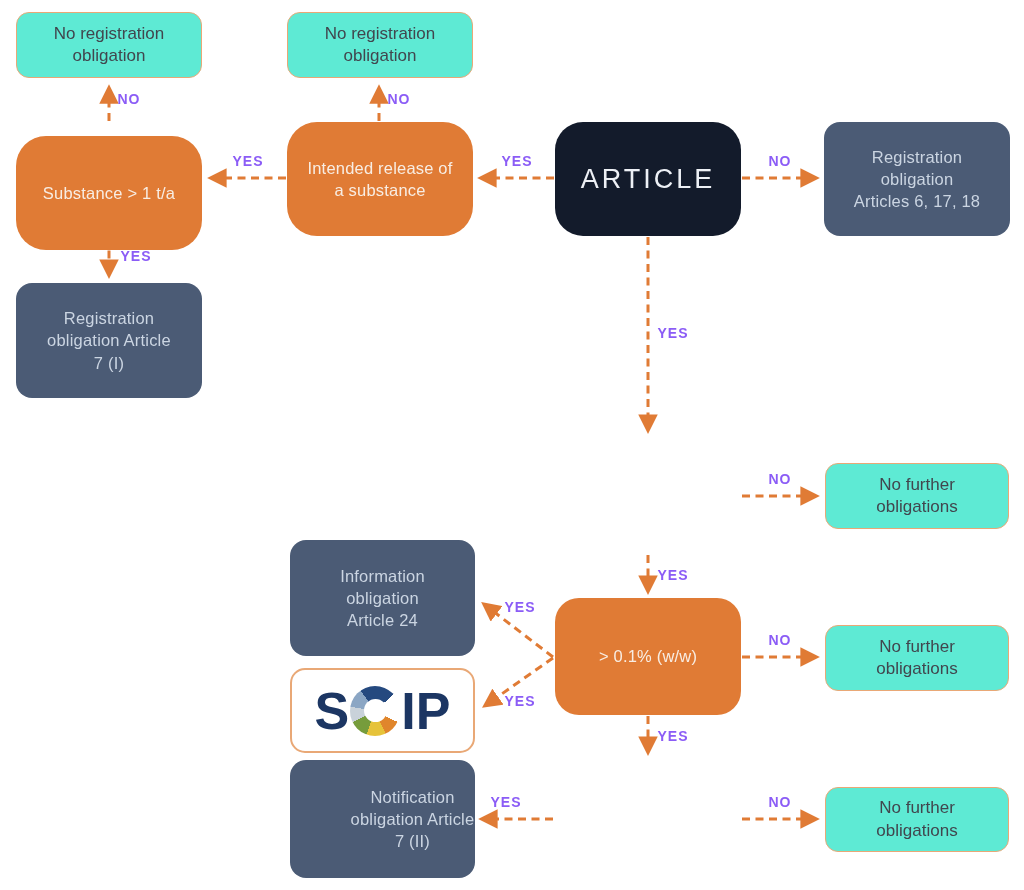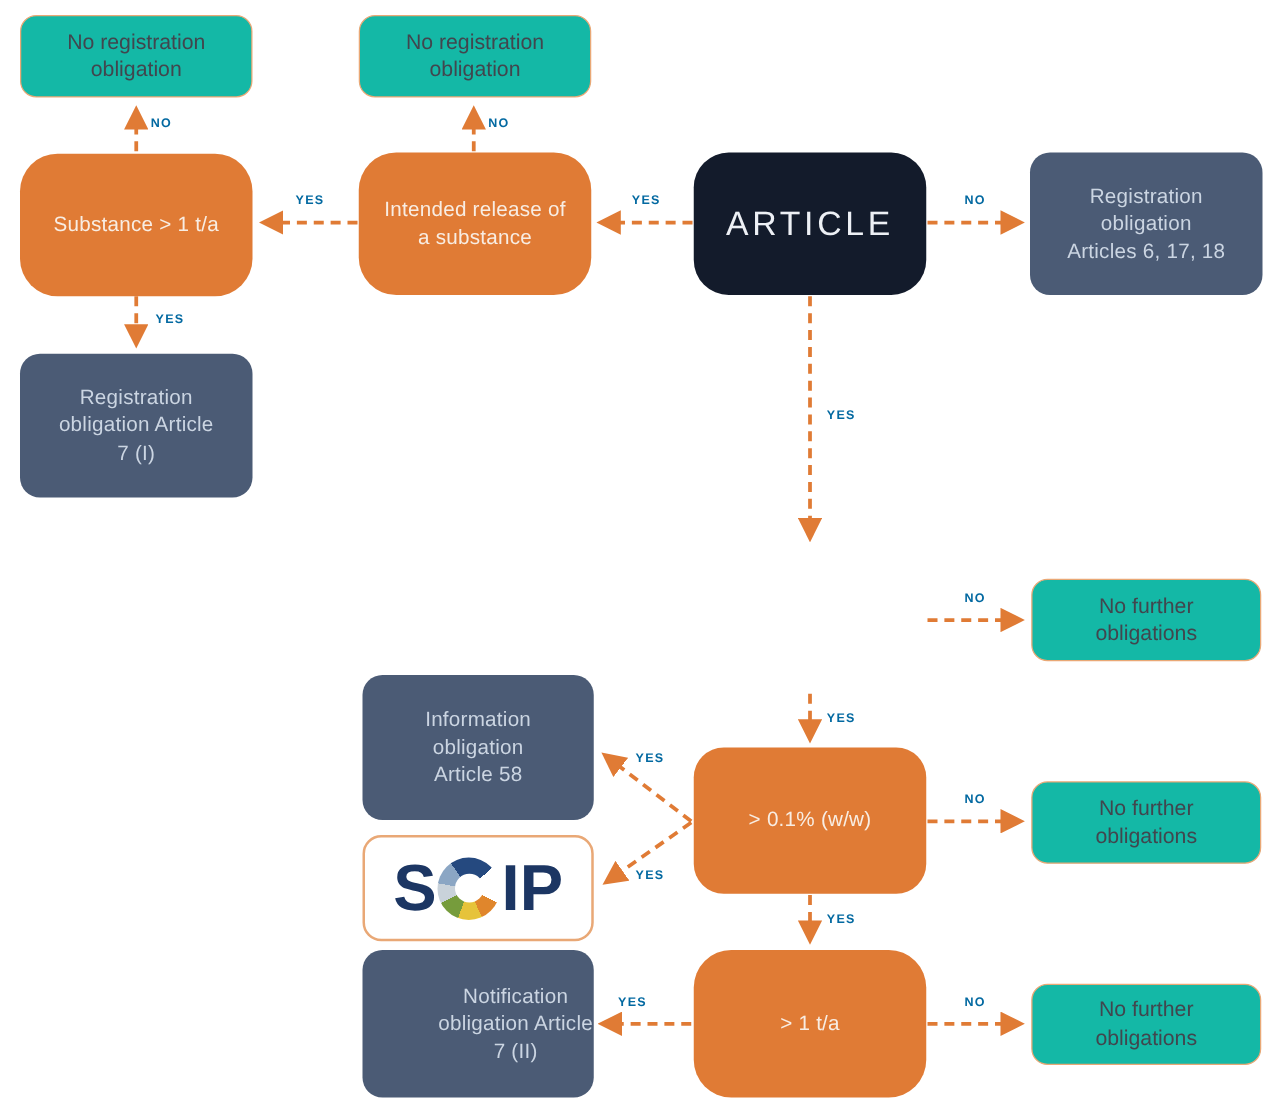--- a/index.html
+++ b/index.html
@@ -10,27 +10,27 @@
   .node{position:absolute;display:flex;align-items:center;justify-content:center;
         text-align:center;box-sizing:border-box;}
   .node .lbl{display:block;}
 
   .orange{background:#E07B35;color:#F8EDE3;border-radius:30px;
           font-size:16.5px;font-weight:500;line-height:1.35;letter-spacing:.2px;}
   .slate{background:#4B5B75;color:#CBD5E2;border-radius:16px;
          font-size:16.5px;font-weight:500;line-height:1.35;letter-spacing:.2px;}
   .dark{background:#131B2B;color:#EDF0F5;border-radius:28px;
         font-size:27px;font-weight:500;letter-spacing:3px;}
-  .plain{background:#14b8a6;color:#41464E;border:1.5px solid #E9A876;border-radius:13px;
+  .plain{background:#5eead4;color:#41464E;border:1.5px solid #E9A876;border-radius:13px;
          font-size:17px;font-weight:500;line-height:1.3;}
 
   
   #nd-no-reg-1{left:16px;top:12px;width:186px;height:66px;}
   #nd-no-reg-2{left:287px;top:12px;width:186px;height:66px;}
-  #nd-substance{left:16px;top:123px;width:186px;height:114px;}
+  #nd-substance{left:16px;top:136px;width:186px;height:114px;}
   #nd-intended{left:287px;top:122px;width:186px;height:114px;}
   #nd-intended .lbl{max-width:152px;}
   #nd-article{left:555px;top:122px;width:186px;height:114px;}
   #nd-reg-6-17-18{left:824px;top:122px;width:186px;height:114px;}
   #nd-reg-6-17-18 .lbl{max-width:132px;}
   #nd-reg-7-i{left:16px;top:283px;width:186px;height:115px;}
   #nd-reg-7-i .lbl{max-width:125px;}
   #nd-contains-svhc{left:555px;top:438px;width:186px;height:116px;}
   #nd-no-further-1{left:825px;top:463px;width:184px;height:66px;}
   #nd-info-33{left:290px;top:540px;width:185px;height:116px;}
@@ -40,21 +40,21 @@
   #nd-scip{left:290px;top:668px;width:185px;height:85px;background:#fff;
            border:2px solid #E9A876;border-radius:15px;}
   #nd-notif-7-ii{left:290px;top:760px;width:185px;height:118px;justify-content:flex-end;}
   #nd-notif-7-ii .lbl{max-width:125px;}
   #nd-ta{left:555px;top:760px;width:186px;height:118px;}
   #nd-no-further-3{left:825px;top:787px;width:184px;height:65px;}
   .plain .lbl{max-width:120px;}
 
   
   .edge-label{position:absolute;transform:translate(-50%,-50%);
-              font-size:10px;font-weight:600;color:#0369a1;letter-spacing:1px;}
+              font-size:14px;font-weight:600;color:#8b5cf6;letter-spacing:1px;}
 
   
   .scip-row{display:flex;align-items:center;justify-content:center;}
   .scip-letter{font-size:52px;font-weight:800;color:#1C3663;line-height:1;
                letter-spacing:0px;}
   .scip-wheel{position:relative;width:50px;height:50px;margin:0 1px;flex:0 0 auto;}
   .scip-wheel .ring{position:absolute;inset:0;border-radius:50%;
     background:conic-gradient(from 0deg,
       #25497F 0deg 48deg,
       #FFFFFF 48deg 116deg,
@@ -131,41 +131,38 @@
   <div class="node slate" id="nd-reg-6-17-18">
     <span class="lbl">Registration obligation Articles 6, 17, 18</span>
   </div>
   <div class="node slate" id="nd-reg-7-i">
     <span class="lbl">Registration obligation Article 7 (I)</span>
   </div>
   <div class="node plain" id="nd-no-further-1">
     <span class="lbl">No further obligations</span>
   </div>
   <div class="node slate" id="nd-info-33">
-    <span class="lbl">Information obligation Article 58</span>
+    <span class="lbl">Information obligation Article 24</span>
   </div>
   <div class="node orange" id="nd-pct">
     <span class="lbl">&gt; 0.1% (w/w)</span>
   </div>
   <div class="node plain" id="nd-no-further-2">
     <span class="lbl">No further obligations</span>
   </div>
   <div class="node" id="nd-scip">
     <span class="scip-row">
       <span class="scip-letter">S</span>
       <span class="scip-wheel">
         <span class="ring"></span>
         <span class="hole"></span>
       </span>
       <span class="scip-letter">IP</span>
     </span>
   </div>
   <div class="node slate" id="nd-notif-7-ii">
     <span class="lbl">Notification obligation Article 7 (II)</span>
   </div>
-  <div class="node orange" id="nd-ta">
-    <span class="lbl">&gt; 1 t/a</span>
-  </div>
   <div class="node plain" id="nd-no-further-3">
     <span class="lbl">No further obligations</span>
   </div>
 
 </div>
 
 </body></html>

